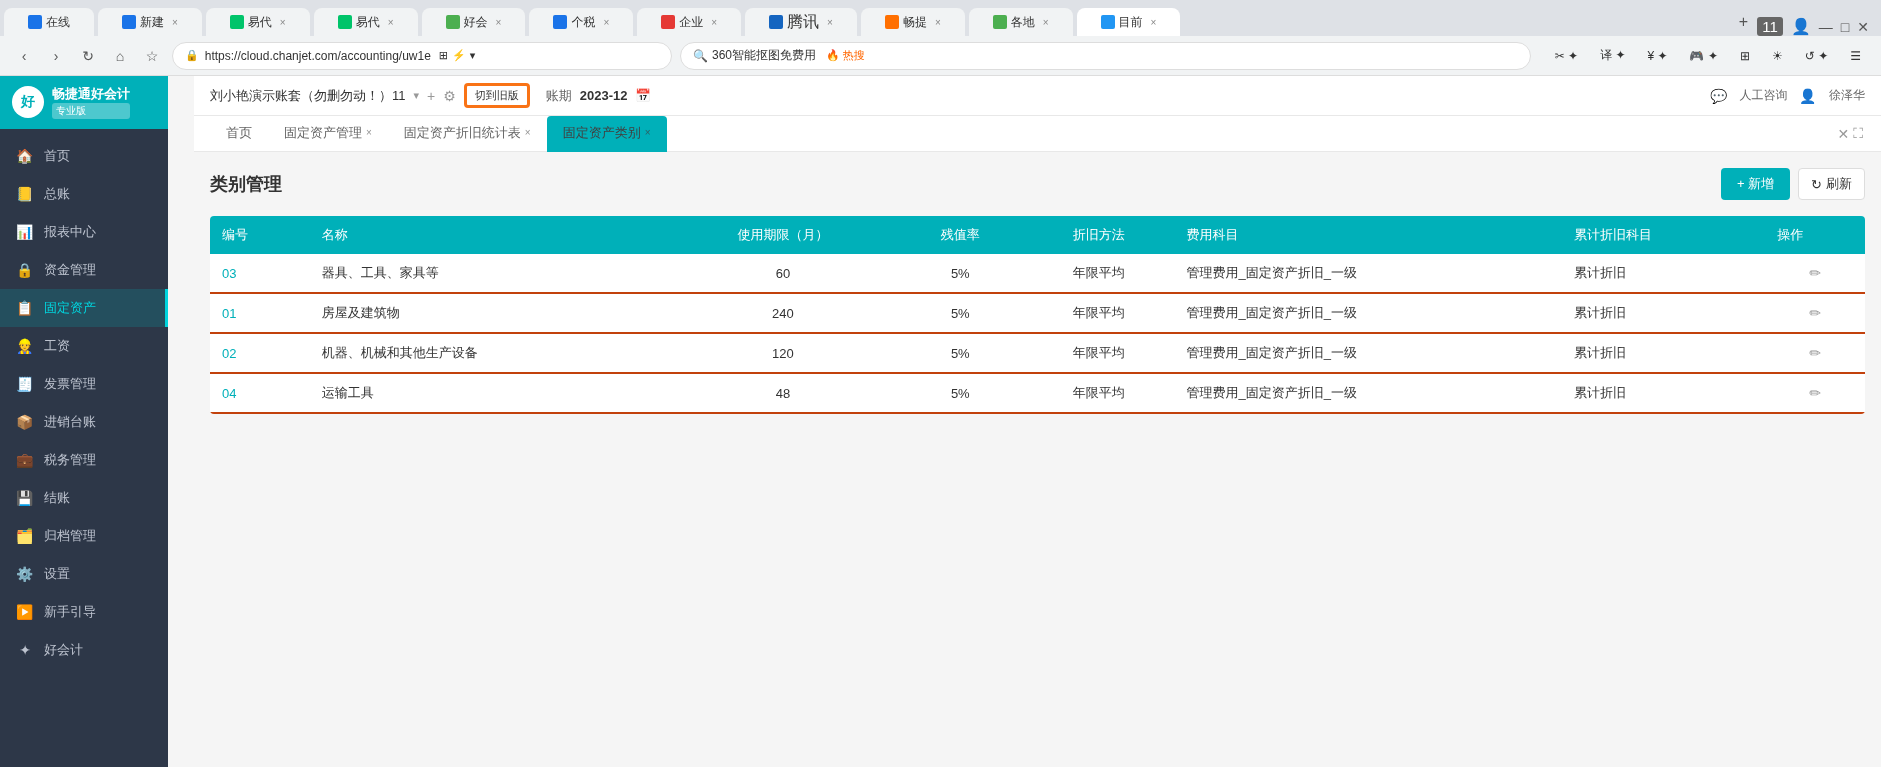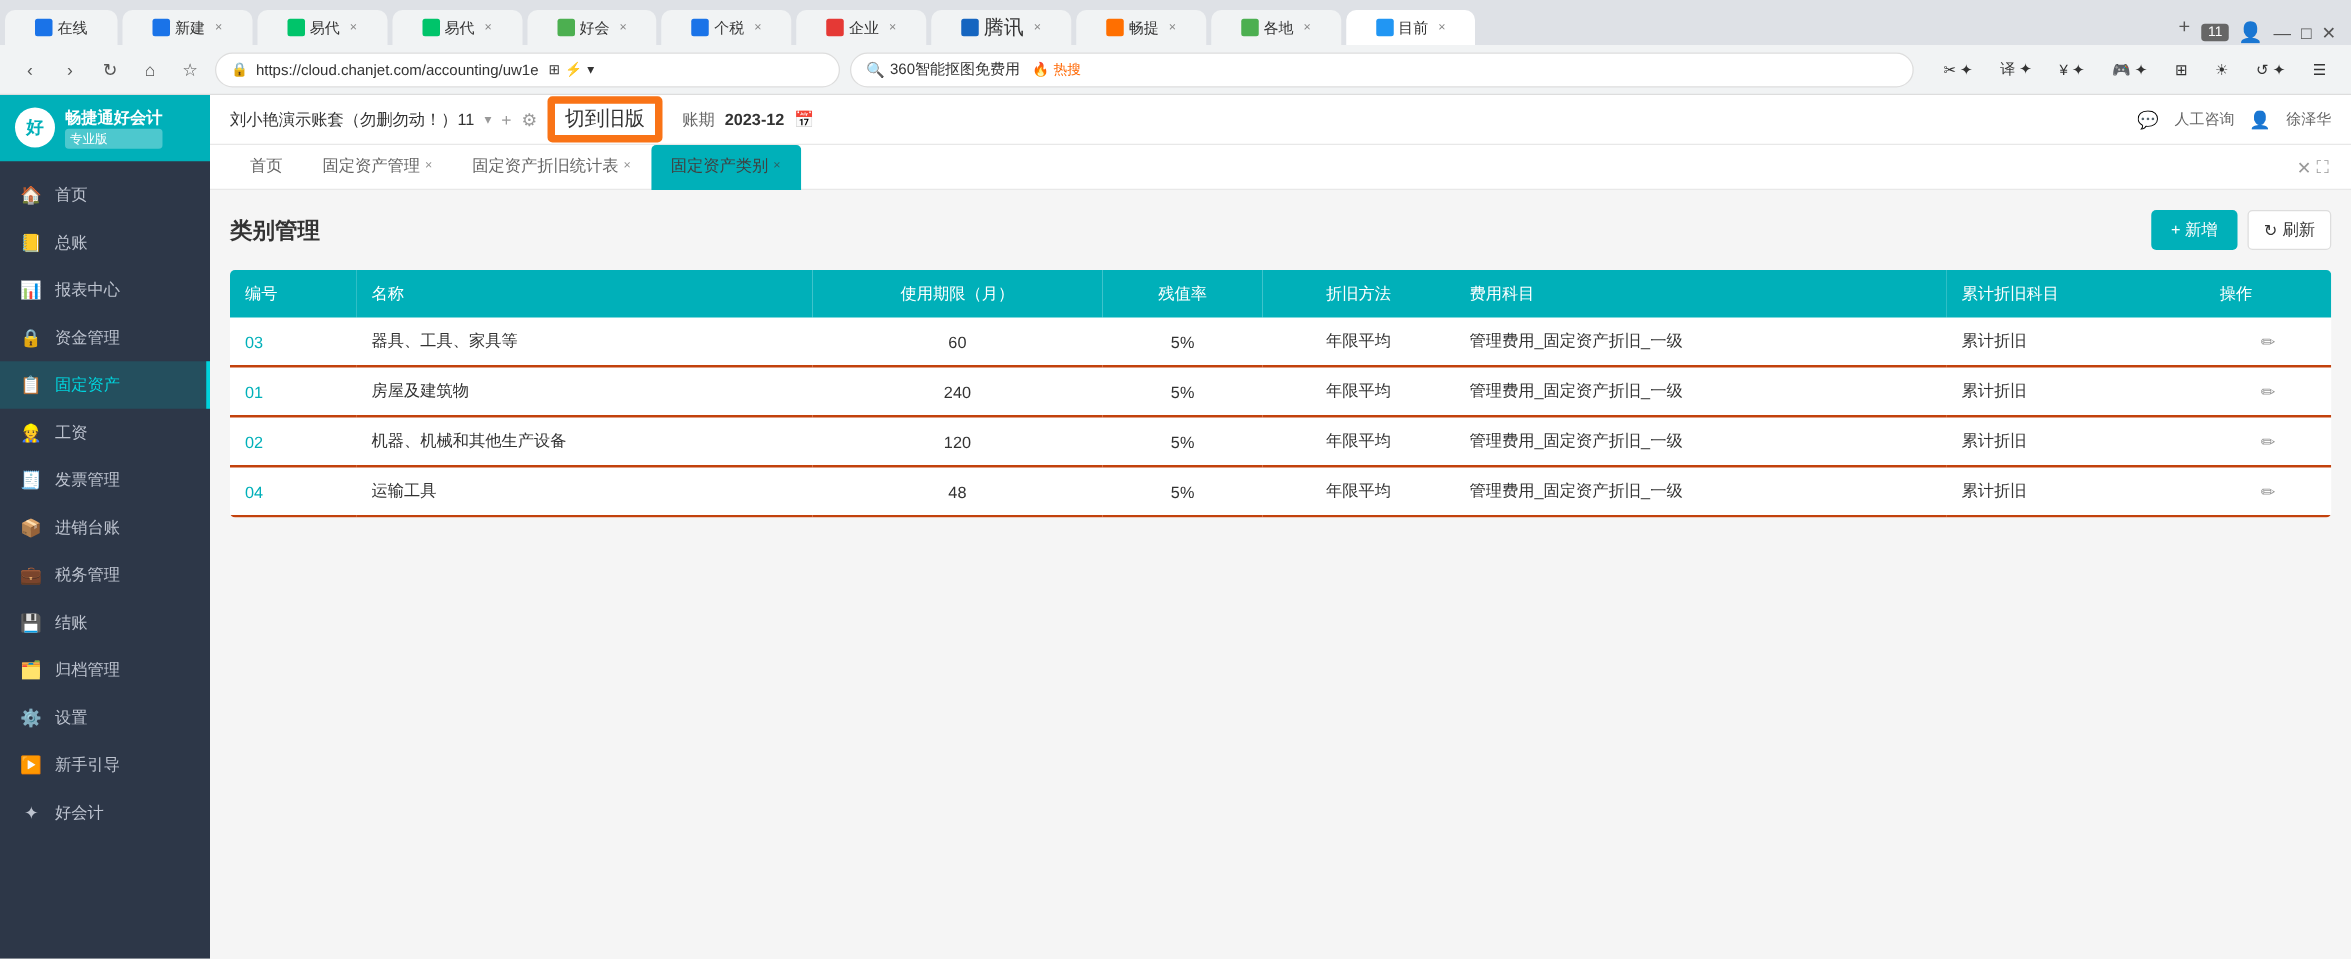--- a/index.html
+++ b/index.html
@@ -31,27 +31,27 @@
     .sidebar-logo { background: #00b0b9; padding: 10px 12px; display: flex; align-items: center; gap: 8px; }
     .logo-icon { width: 32px; height: 32px; background: #fff; border-radius: 50%; display: flex; align-items: center; justify-content: center; font-size: 14px; font-weight: bold; color: #00b0b9; }
     .logo-text { color: #fff; font-size: 13px; font-weight: bold; line-height: 1.3; }
     .logo-badge { font-size: 10px; background: rgba(255,255,255,0.3); padding: 1px 4px; border-radius: 3px; color: #fff; }
     .sidebar-menu { flex: 1; overflow-y: auto; padding: 8px 0; }
     .menu-item { display: flex; align-items: center; gap: 10px; padding: 10px 16px; color: #bdc3cf; cursor: pointer; font-size: 13px; }
     .menu-item.active { background: rgba(0,176,185,0.2); color: #00d4dd; border-right: 3px solid #00d4dd; }
     .menu-icon { width: 18px; text-align: center; font-size: 14px; }
 
     
-    .main-content { flex: 1; display: flex; flex-direction: column; background: #f5f5f5; overflow: hidden; }
+    .main-content { flex: 1; display: flex; flex-direction: column; background: #f5f5f5; overflow: hidden; padding-left: 26px; }
 
     
     .top-bar { background: #fff; border-bottom: 1px solid #e8e8e8; padding: 0 16px; height: 40px; display: flex; align-items: center; justify-content: space-between; }
     .top-left { display: flex; align-items: center; gap: 8px; font-size: 13px; }
     .top-right { display: flex; align-items: center; gap: 12px; font-size: 12px; color: #666; }
-    .switch-btn { background: #fff; border: 6px solid #f97316; border-radius: 4px; padding: 2px 8px; font-size: 16px; color: #333; cursor: pointer; }
+    .switch-btn { background: #fff; border: 3px solid #f97316; border-radius: 4px; padding: 2px 8px; font-size: 11px; color: #333; cursor: pointer; }
 
     
     .page-tabs { background: #fff; border-bottom: 1px solid #e8e8e8; display: flex; align-items: center; padding: 0 16px; height: 36px; gap: 0; }
     .page-tab { display: flex; align-items: center; gap: 4px; padding: 0 16px; height: 36px; font-size: 13px; color: #666; cursor: pointer; border-bottom: 2px solid transparent; white-space: nowrap; }
     .page-tab.active { color: #404040; background: #00b0b9; border-radius: 4px 4px 0 0; }
     .tab-x { font-size: 10px; color: inherit; opacity: 0.7; }
     .tab-ctrl-btn { background: none; border: none; font-size: 14px; color: #999; cursor: pointer; padding: 2px; }
 
     
     .content-area { flex: 1; padding: 16px; overflow-y: auto; }
@@ -129,21 +129,21 @@
           <span class="tab-close">×</span>
         </div>
         <div class="tab active">
           <div class="tab-favicon" style="background: rgb(33, 150, 243);"></div>
           <span style="max-width: 80px; overflow: hidden; text-overflow: ellipsis; font-size: 12px;">目前</span>
           <span class="tab-close">×</span>
         </div>
       </div>
     <div class="tab-add">+</div>
     <div class="tab-controls">
-      <span id="tab-count-badge" style="background:#666;color:#fff;border-radius:3px;padding:1px 5px;font-size:11px;">11</span>
+      <span id="tab-count-badge" style="background:#666;color:#fff;border-radius:3px;padding:1px 5px;font-size:15px;">11</span>
       <span style="font-size:16px;">👤</span>
       <span style="font-size:14px;">—</span>
       <span style="font-size:14px;">□</span>
       <span style="font-size:14px;">✕</span>
     </div>
   </div>
 
   <div class="address-bar">
     <div class="nav-btn">‹</div>
     <div class="nav-btn">›</div>

